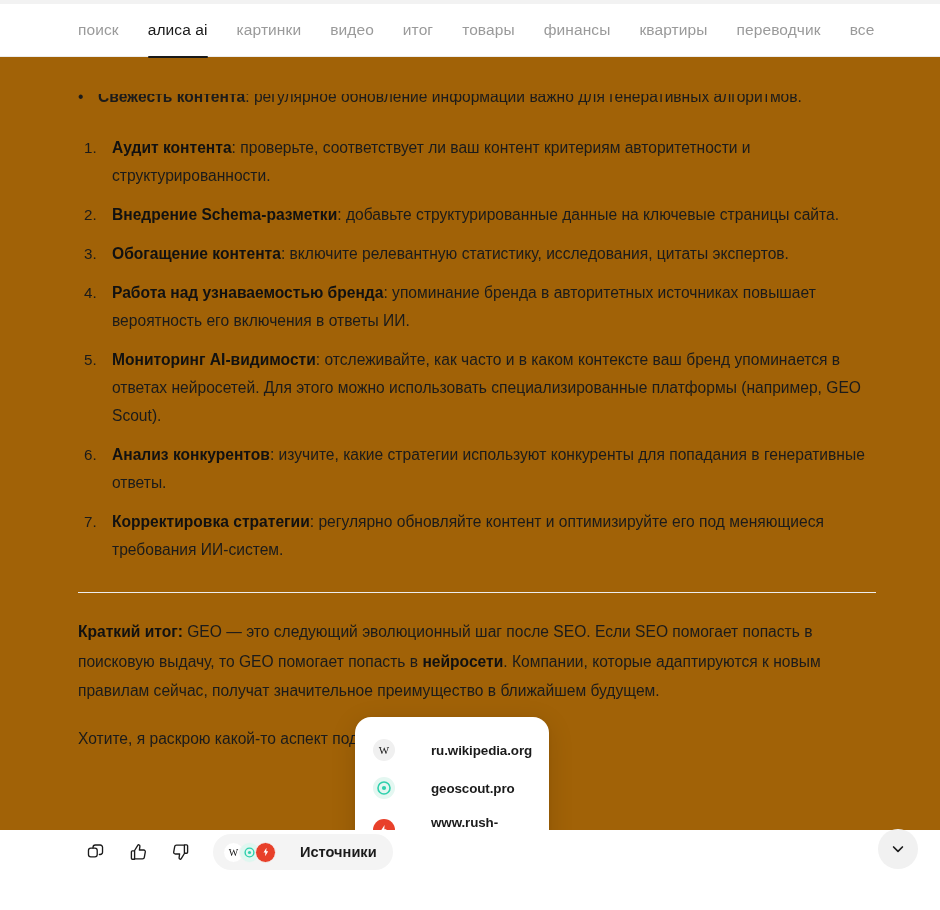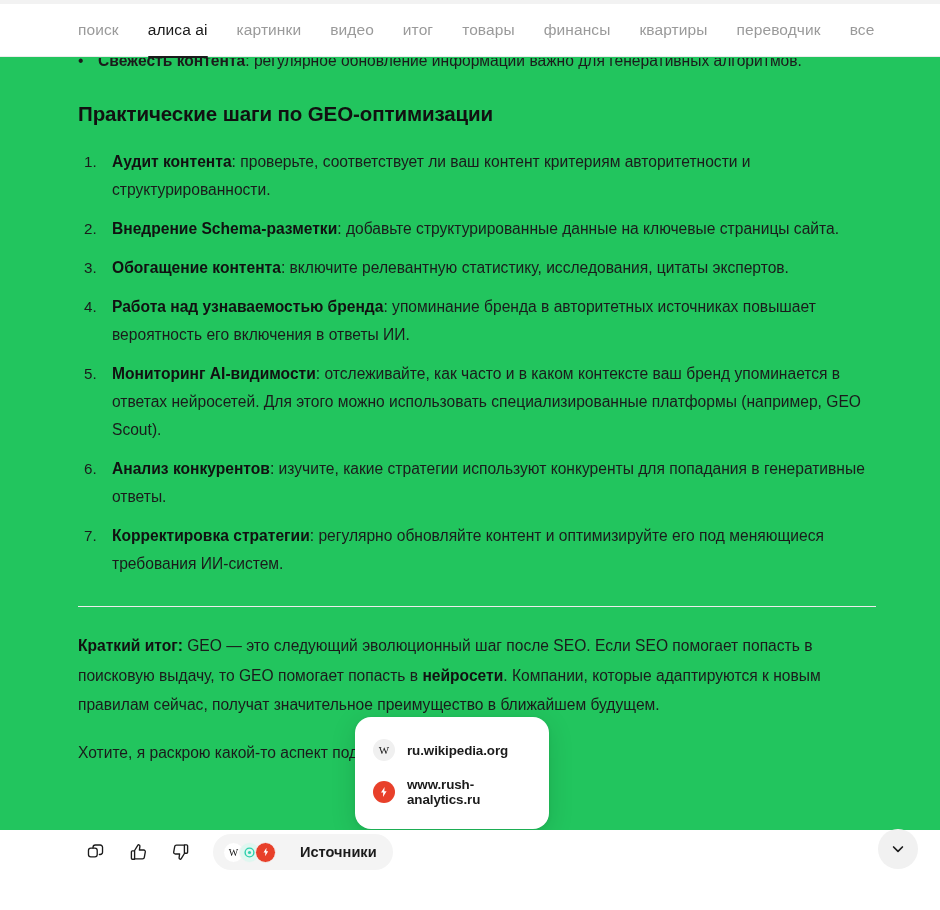--- a/index.html
+++ b/index.html
@@ -6,21 +6,21 @@
     margin: 0; padding: 0;
     width: 940px; height: 910px;
     overflow: hidden;
     background: #ffffff;
     font-family: "Liberation Sans", sans-serif;
     -webkit-font-smoothing: antialiased;
   }
   #page {
     position: relative;
     width: 940px; height: 892px;
-    background: #22c55e;
+    background: #a16207;
     overflow: hidden;
   }
 
   
   .top-strip {
     position: absolute; top: 0; left: 0;
     width: 940px; height: 4px;
     background: #f2f2f2;
   }
   .tabbar {
@@ -58,20 +58,21 @@
   
   .content {
     position: absolute;
     top: 58px; left: 0;
     width: 940px;
     height: 790px;
     overflow: hidden;
   }
   .inner {
     padding: 0 60px 0 78px;
+    margin-top: 36px;
   }
 
   .cut-line {
     position: relative;
     height: 18px;
     overflow: hidden;
     margin-top: 0;
   }
   .cut-line .cut-text {
     position: absolute;
@@ -177,20 +178,21 @@
     overflow: hidden;
   }
   .fav-wiki { background: #f0f0f0; color: #111; font-family: "Liberation Serif", serif; font-size: 12px; }
   .fav-geo  { background: #e4f7f1; }
   .fav-rush { background: #e8402a; }
   .src-row .src-label {
     font-size: 13.4px;
     font-weight: 700;
     color: #1b1b1b;
     letter-spacing: -0.1px;
+    margin-left: 24px;
   }
 
   
   .actionbar {
     position: absolute;
     left: 0; bottom: 0;
     width: 940px; height: 62px;
     background: #ffffff;
     z-index: 50;
   }
@@ -286,21 +288,20 @@
 
   <div class="content">
     <div class="inner">
 
       <div class="cut-line">
         <div class="cut-text">
           <span class="bullet-dot">•</span><b>Свежесть контента</b><span>: регулярное обновление информации важно для генеративных алгоритмов.</span>
         </div>
       </div>
 
-      <h2 class="section-title">Практические шаги по GEO-оптимизации</h2>
 
       <ol class="steps">
         <li><b>Аудит контента</b><span>: проверьте, соответствует ли ваш контент критериям авторитетности и структурированности.</span></li>
         <li><b>Внедрение Schema-разметки</b><span>: добавьте структурированные данные на ключевые страницы сайта.</span></li>
         <li><b>Обогащение контента</b><span>: включите релевантную статистику, исследования, цитаты экспертов.</span></li>
         <li><b>Работа над узнаваемостью бренда</b><span>: упоминание бренда в авторитетных источниках повышает вероятность его включения в ответы ИИ.</span></li>
         <li><b>Мониторинг AI-видимости</b><span>: отслеживайте, как часто и в каком контексте ваш бренд упоминается в ответах нейросетей. Для этого можно использовать специализированные платформы (например, GEO Scout).</span></li>
         <li><b>Анализ конкурентов</b><span>: изучите, какие стратегии используют конкуренты для попадания в генеративные ответы.</span></li>
         <li><b>Корректировка стратегии</b><span>: регулярно обновляйте контент и оптимизируйте его под меняющиеся требования ИИ-систем.</span></li>
       </ol>
@@ -314,20 +315,29 @@
     </div>
   </div>
 
   <div class="sources-popup">
 
     <div class="src-row">
       <span class="fav fav-wiki">W</span>
       <span class="src-label">ru.wikipedia.org</span>
     </div>
 
+    <div class="src-row">
+      <span class="fav fav-geo">
+        <svg width="14" height="14" viewBox="0 0 14 14" aria-hidden="true">
+          <circle cx="7" cy="7" r="6" fill="none" stroke="#2fd0ad" stroke-width="1.6"></circle>
+          <circle cx="7" cy="7" r="2.1" fill="#2fd0ad"></circle>
+        </svg>
+      </span>
+      <span class="src-label">geoscout.pro</span>
+    </div>
 
     <div class="src-row">
       <span class="fav fav-rush">
         <svg width="12" height="12" viewBox="0 0 12 12" aria-hidden="true">
           <path d="M6.6 1 3 6.6h2.2L5 11l3.6-5.8H6.3z" fill="#ffffff"></path>
         </svg>
       </span>
       <span class="src-label">www.rush-analytics.ru</span>
     </div>
   </div>

